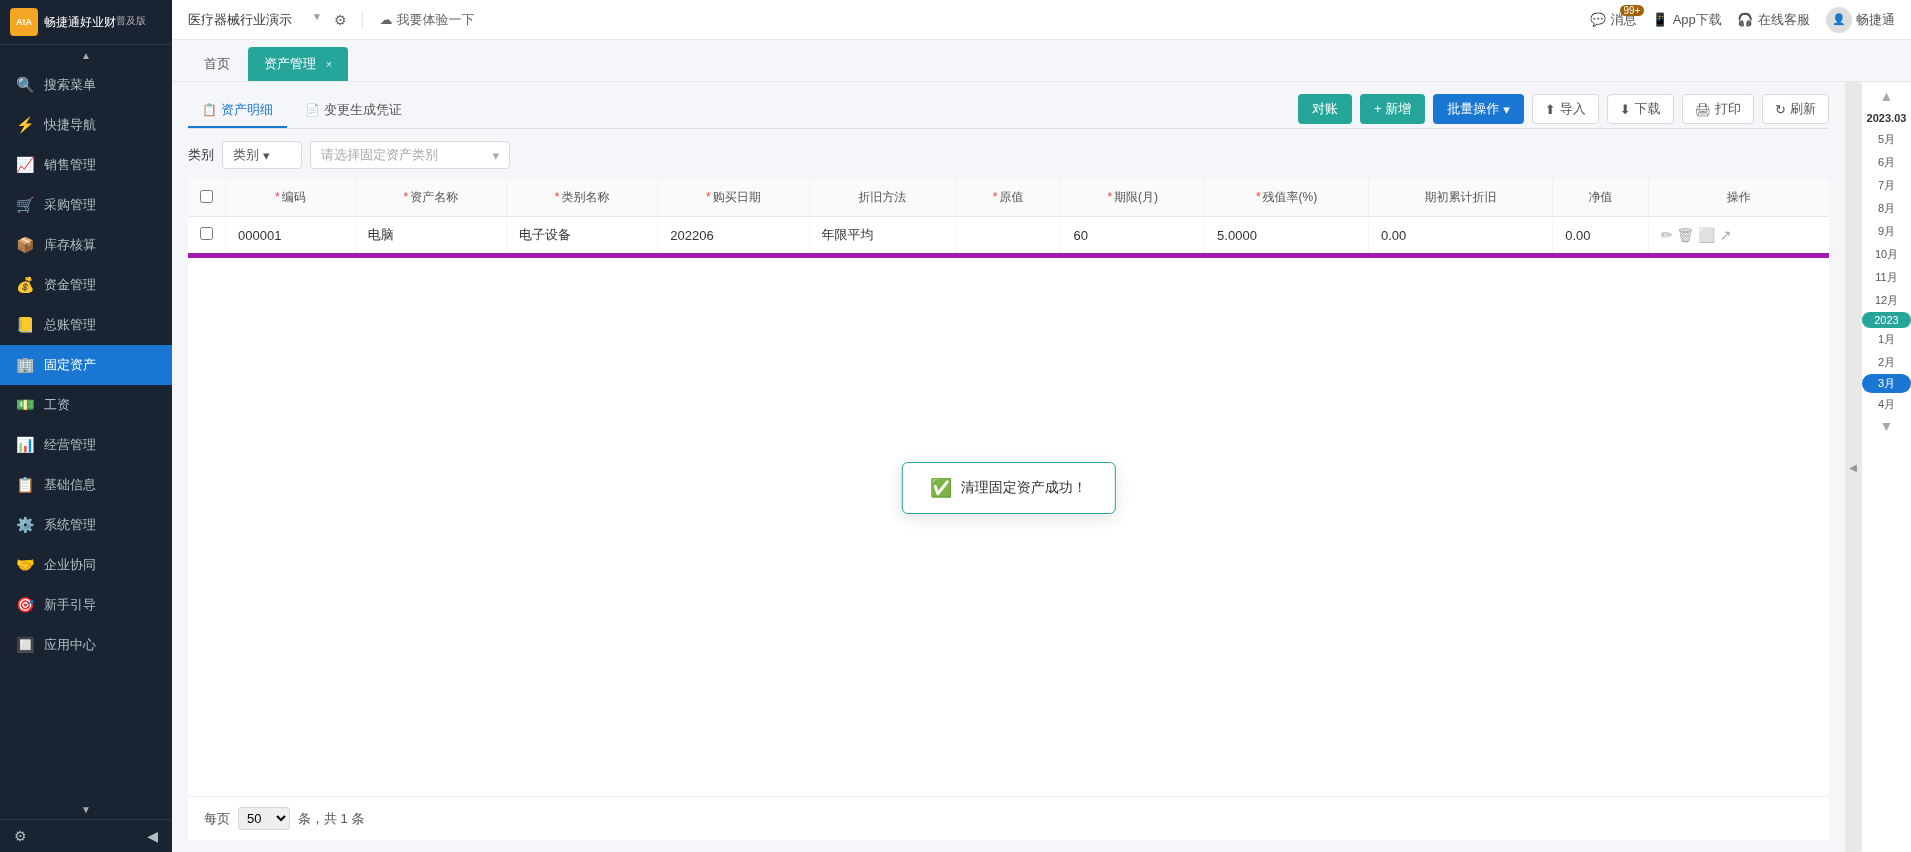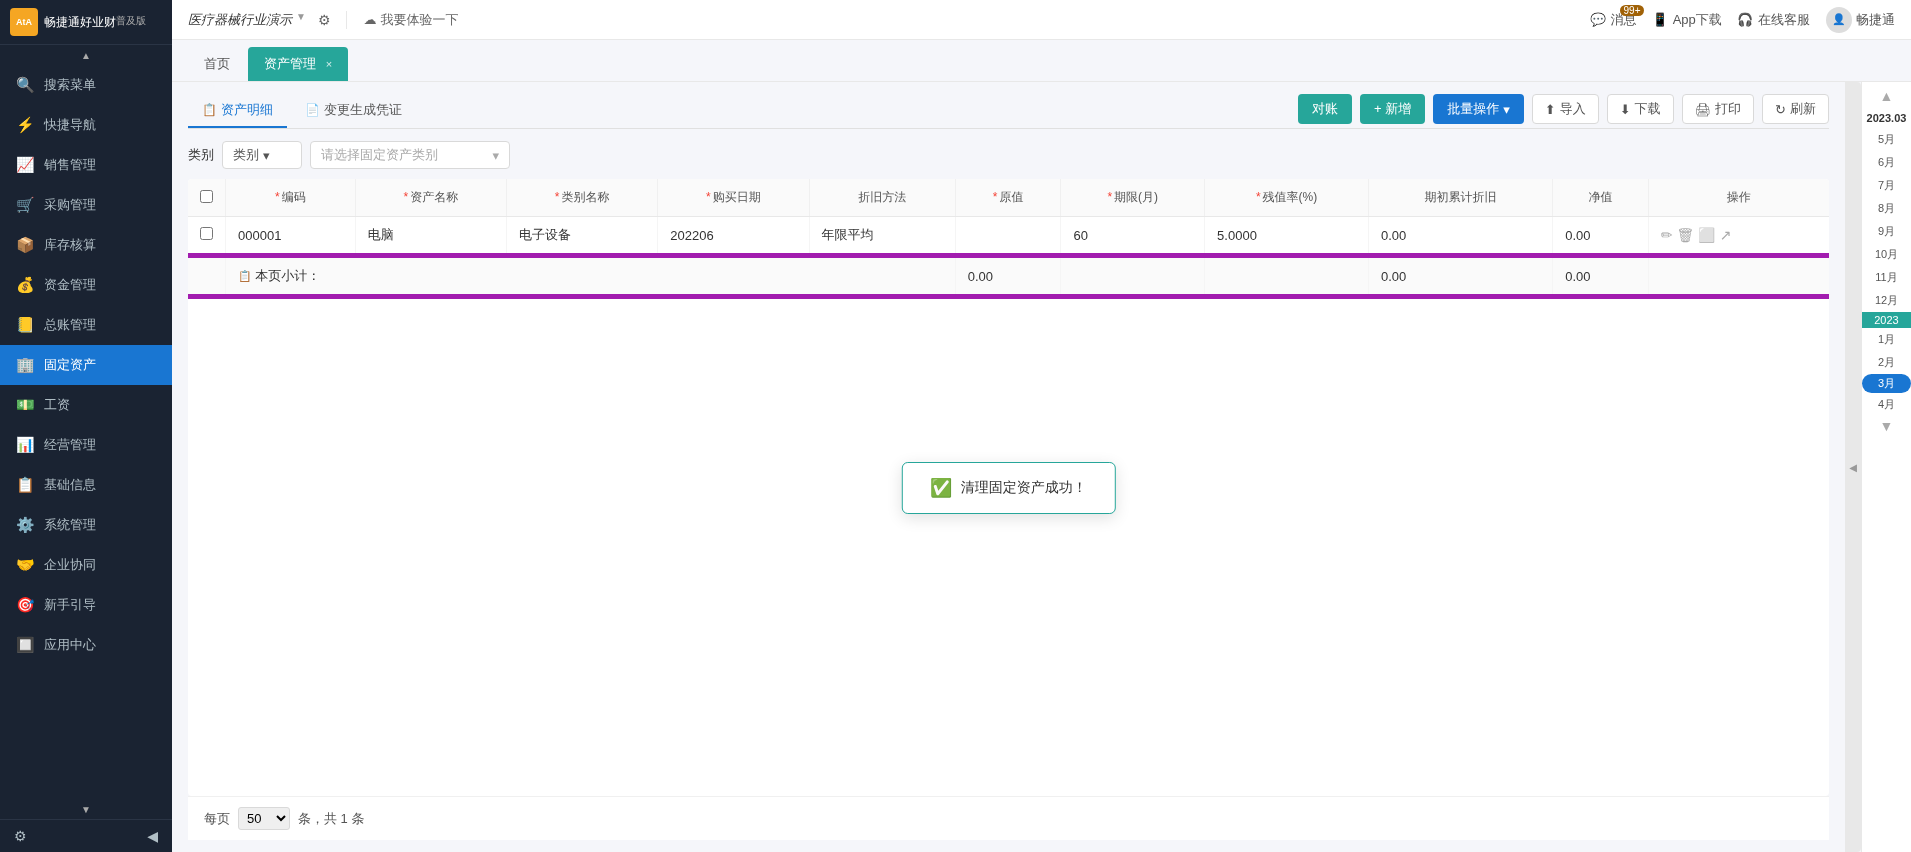--- a/index.html
+++ b/index.html
@@ -63,22 +63,22 @@
     .topbar {
       height: 40px;
       background: #fff;
       border-bottom: 1px solid #e8e8e8;
       display: flex;
       align-items: center;
       padding: 0 16px;
       gap: 12px;
     }
     .topbar-company {
-      display: flex; align-items: flex-start; gap: 4px;
-      font-size: 13px; color: #333; cursor: pointer; font-style: italic;
+      display: flex; align-items: flex-start; gap: 20px;
+      font-size: 13px; color: #333; cursor: pointer;
     }
     .topbar-company-arrow { color: #999; font-size: 10px; }
     .topbar-gear { color: #666; cursor: pointer; font-size: 14px; }
     .topbar-divider { width: 1px; height: 18px; background: #e8e8e8; margin: 0 4px; }
     .topbar-experience {
       display: flex; align-items: center; gap: 4px;
       color: #666; font-size: 13px; cursor: pointer;
     }
     .topbar-right {
       margin-left: auto;
@@ -336,21 +336,21 @@
       font-size: 11px;
       color: #555;
       padding: 4px 12px;
       cursor: pointer;
       text-align: center;
       width: 100%;
     }
     .timeline-item.active-year {
       background: #26a69a;
       color: #fff;
-      border-radius: 0;
+      border-radius: 8px;
       padding: 2px 6px;
       font-size: 11px;
     }
     .timeline-item.current-month {
       background: #1976d2;
       color: #fff;
       border-radius: 10px;
       padding: 2px 8px;
       font-size: 11px;
     }
@@ -590,33 +590,20 @@
               <td>0.00</td>
               <td>
                 <div class="action-icons">
                   <span class="action-icon">✏</span>
                   <span class="action-icon">🗑</span>
                   <span class="action-icon">⬜</span>
                   <span class="action-icon">↗</span>
                 </div>
               </td>
             </tr>
-            <tr class="subtotal-row">
-              <td></td>
-              <td colspan="5">
-                <span style="color:#1976d2;font-size:11px;">📋</span>
-                <span>本页小计：</span>
-              </td>
-              <td><span>0.00</span></td>
-              <td></td>
-              <td></td>
-              <td><span>0.00</span></td>
-              <td><span>0.00</span></td>
-              <td></td>
-            </tr>
           </tbody>
         </table>
 
         <div class="toast">
           <span class="toast-icon">✅</span>
           <span>清理固定资产成功！</span>
         </div>
       </div>
 
       <div class="pagination">

